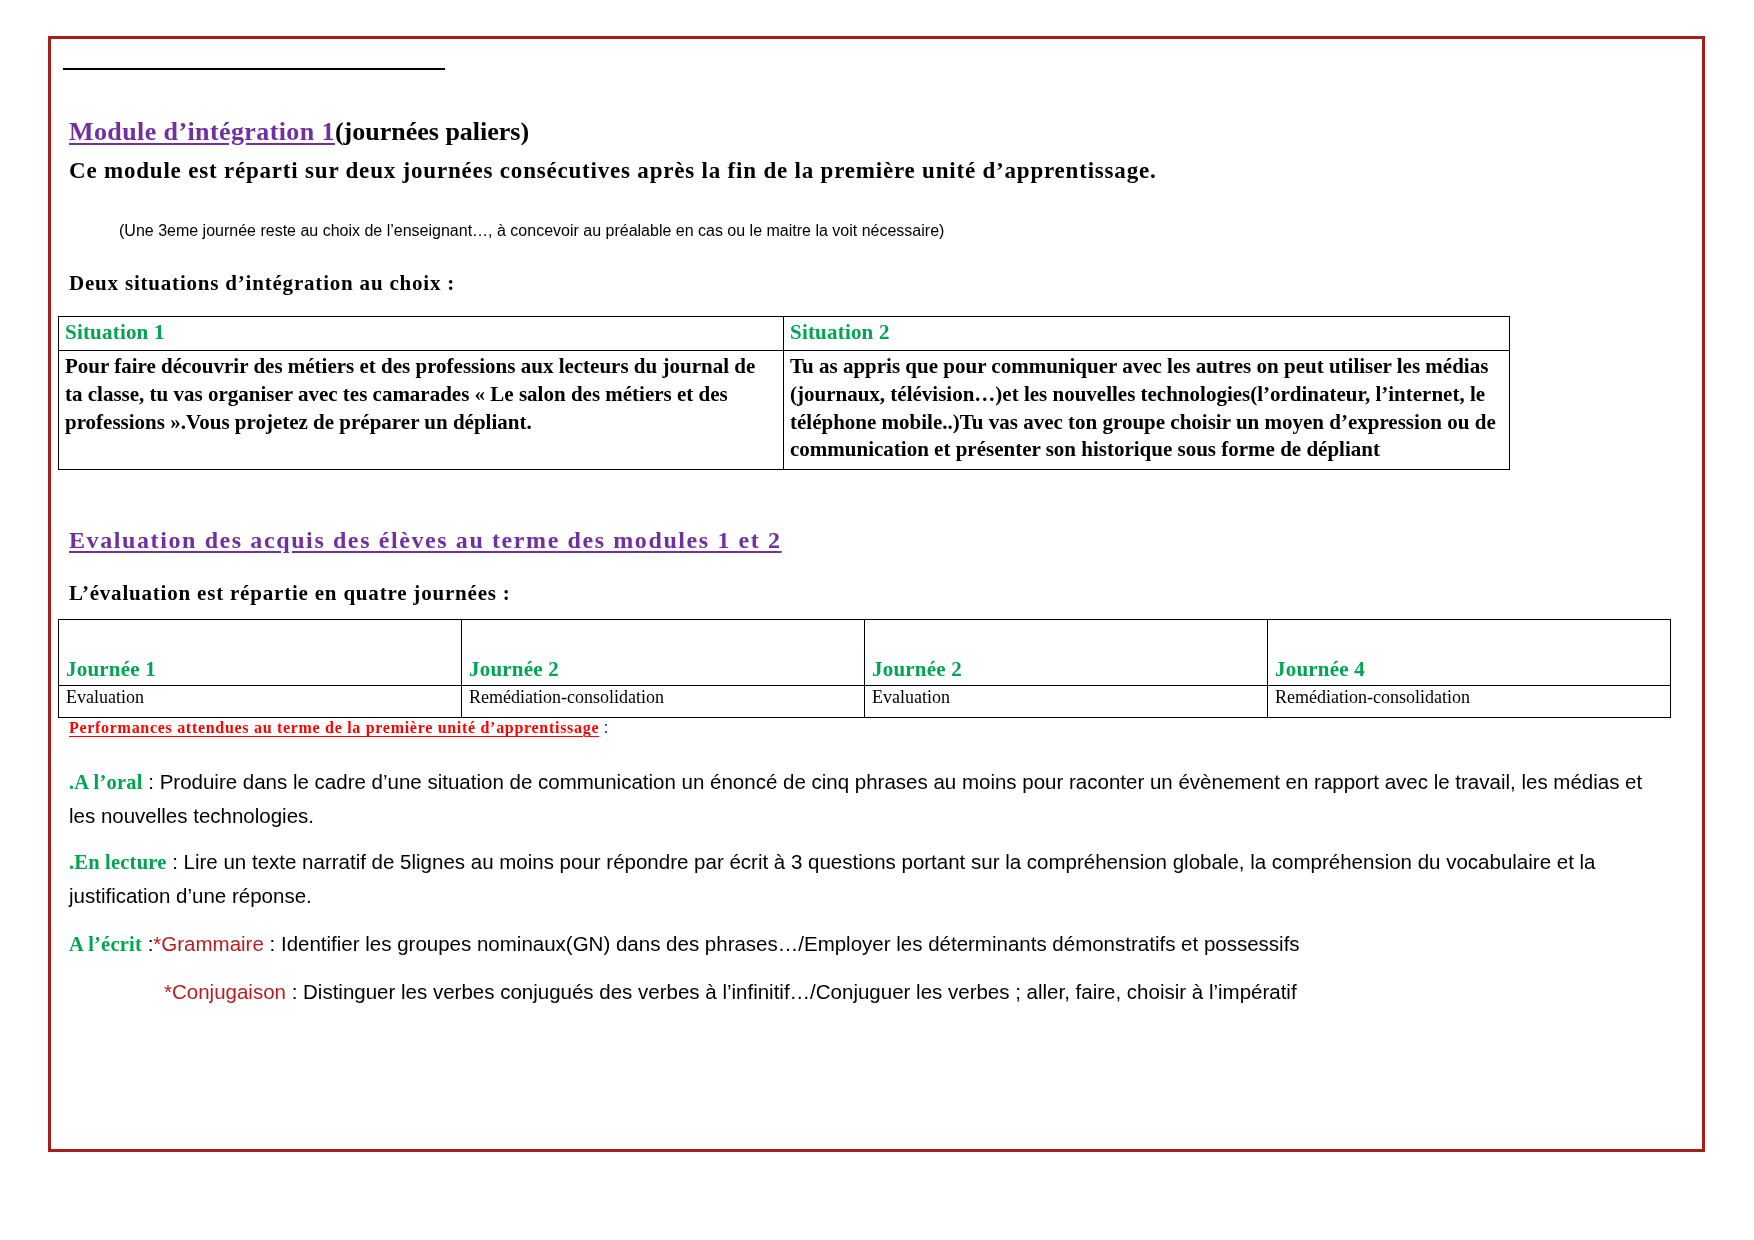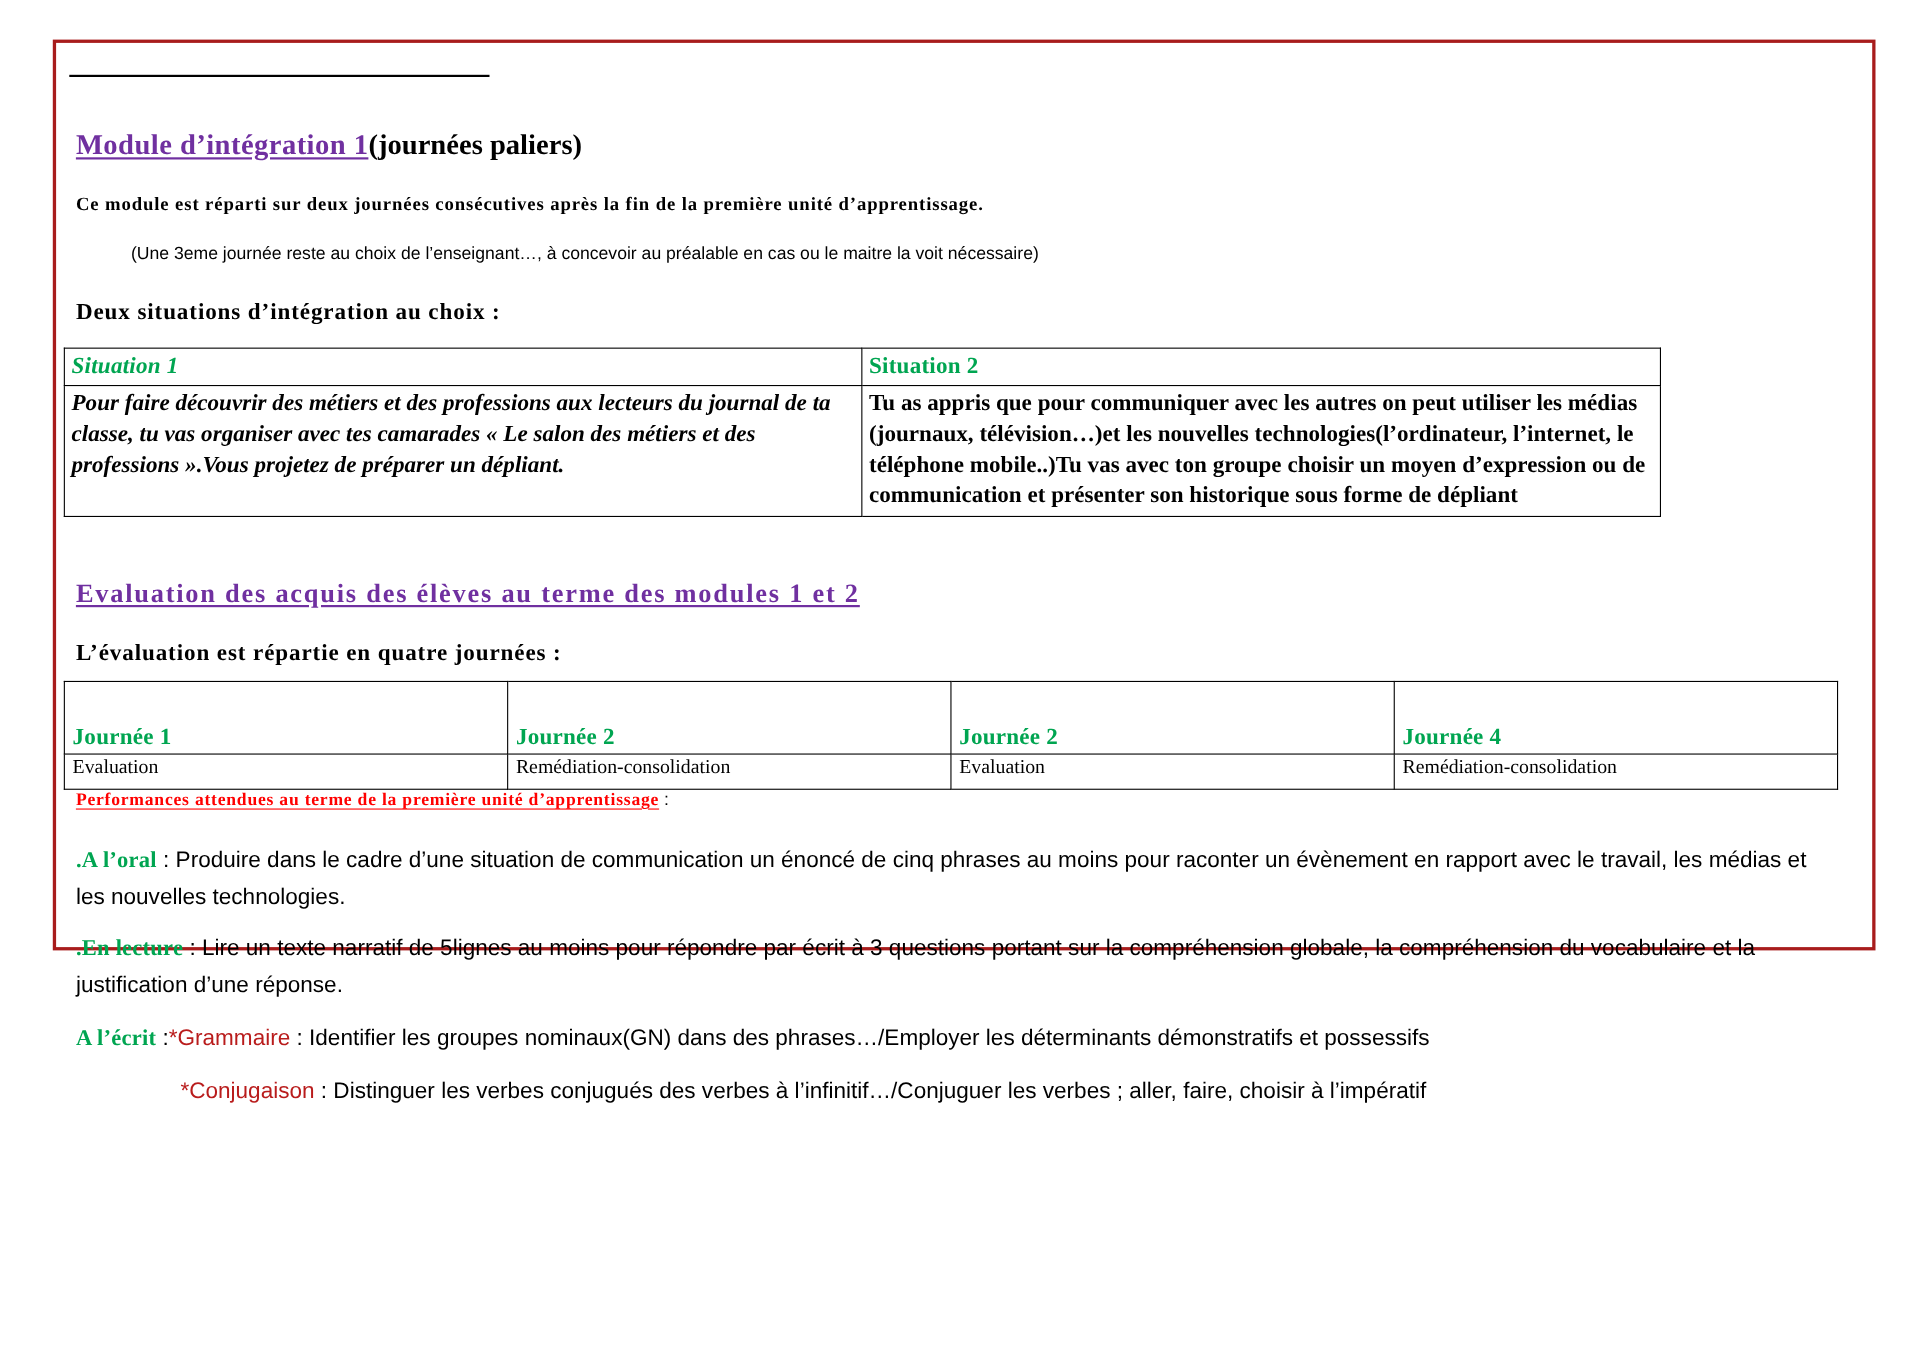--- a/index.html
+++ b/index.html
@@ -14,21 +14,21 @@
     position: relative;
     overflow: hidden;
   }
 
   
   #page-frame {
     position: absolute;
     left: 48px;
     top: 36px;
     width: 1657px;
-    height: 828px;
+    height: 1116px;
     border: 3px solid #A81C1C;
     box-sizing: border-box;
     background: #ffffff;
   }
 
   #page-inner {
     position: absolute;
     left: 0; top: 0; right: 0; bottom: 0;
     padding: 0 22px;
   }
@@ -75,22 +75,22 @@
 
   .p-sans {
     position: absolute;
     font-family: "Liberation Sans", sans-serif;
     color: #000000;
     white-space: nowrap;
   }
 
   #line-ce {
     left: 18px;
-    top: 137px;
-    font-size: 17px;
+    top: 119px;
+    font-size: 23px;
   }
   #line-une3 {
     left: 68px;
     top: 183px;
     font-size: 16px;
     font-weight: normal;
   }
   #line-deux {
     left: 18px;
     top: 232px;
@@ -119,21 +119,21 @@
     letter-spacing: 0.2px;
     line-height: 1.25;
   }
   .sit-body {
     color: #000000;
     font-weight: bold;
     font-size: 21px;
     font-family: "Liberation Serif", serif;
     line-height: 1.32;
   }
-  td.col-a { width: 712px; font-style: italic; }
+  td.col-a { width: 712px; }
   td.col-b { width: 713px; }
 
   
   #h-eval {
     position: absolute;
     left: 18px;
     top: 488px;
     font-size: 24px;
     font-weight: bold;
     color: #7030A0;

